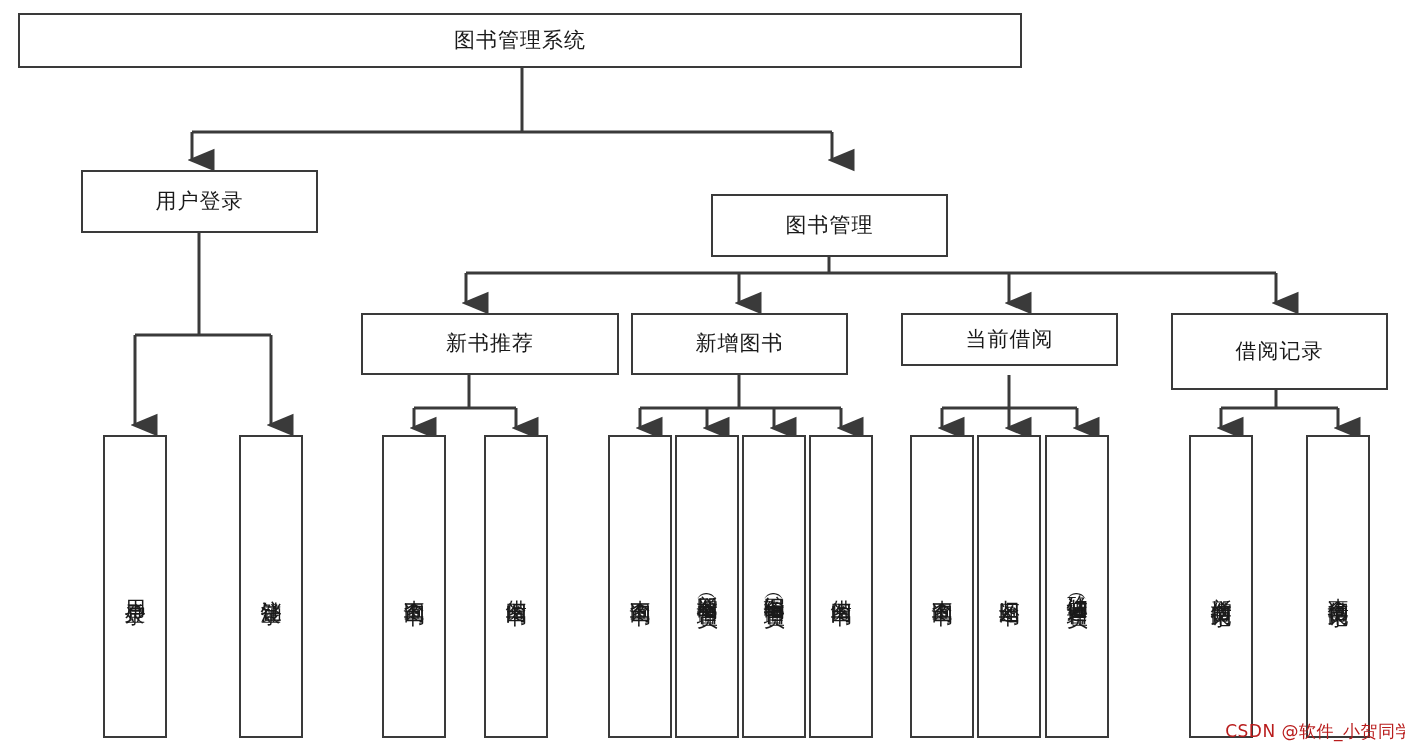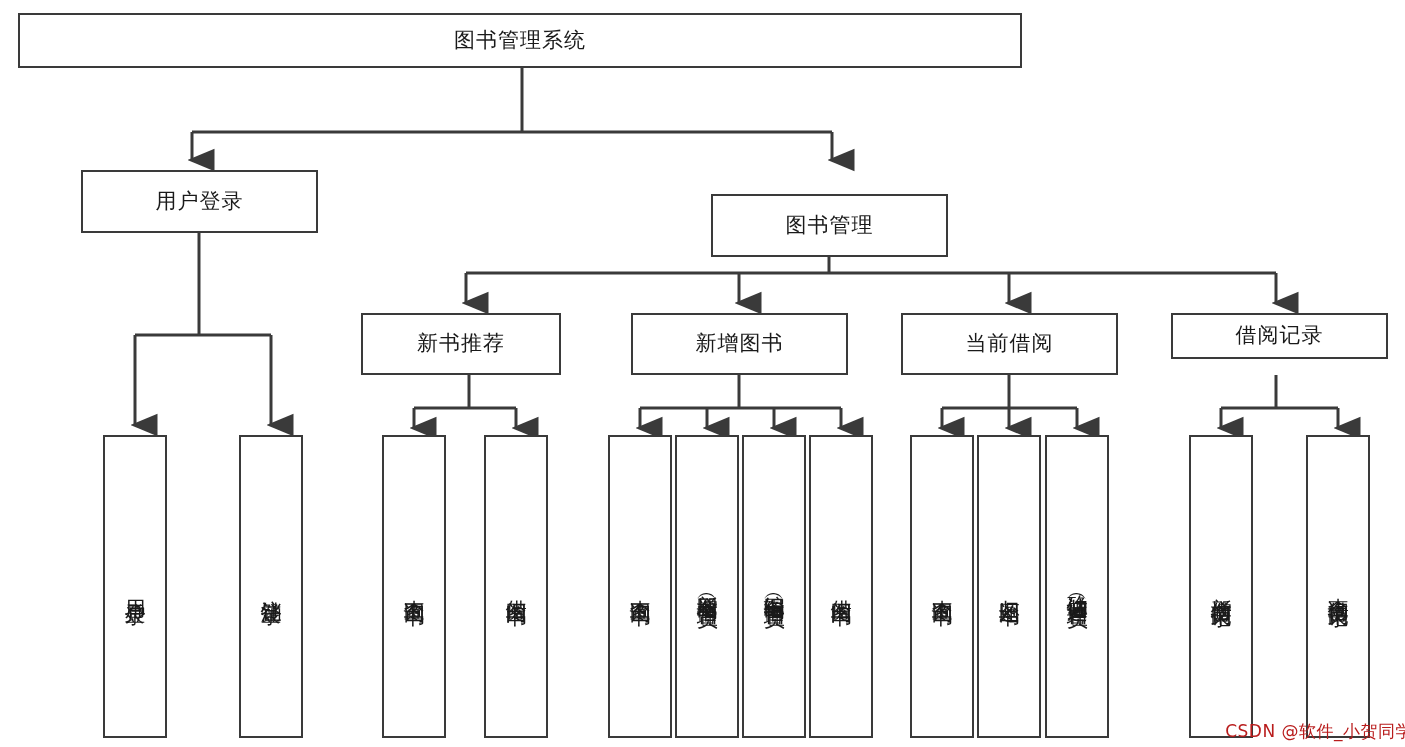--- a/index.html
+++ b/index.html
@@ -133,30 +133,30 @@
     <span>图书管理系统</span>
   </div>
 
   <div class="node node-h" style="left:81px; top:170px; width:237px; height:63px;">
     <span>用户登录</span>
   </div>
   <div class="node node-h" style="left:711px; top:170px; width:237px; height:63px;margin-top:24px;">
     <span>图书管理</span>
   </div>
 
-  <div class="node node-h" style="left:361px; top:313px; width:200px; height:62px;">
+  <div class="node node-h" style="left:361px; top:313px; width:258px; height:62px;">
     <span>新书推荐</span>
   </div>
   <div class="node node-h" style="left:631px; top:313px; width:217px; height:62px;">
     <span>新增图书</span>
   </div>
-  <div class="node node-h" style="left:901px; top:313px; width:217px; height:62px;">
+  <div class="node node-h" style="left:901px; top:313px; width:217px; height:53px;">
     <span>当前借阅</span>
   </div>
-  <div class="node node-h" style="left:1171px; top:313px; width:217px; height:46px;">
+  <div class="node node-h" style="left:1171px; top:313px; width:217px; height:77px;">
     <span>借阅记录</span>
   </div>
 
   <div class="node node-v" style="left:103px; top:435px; width:64px; height:303px;">
     <span class="vtext">用户登录</span>
   </div>
   <div class="node node-v" style="left:239px; top:435px; width:64px; height:303px;">
     <span class="vtext">注销登录</span>
   </div>
 

